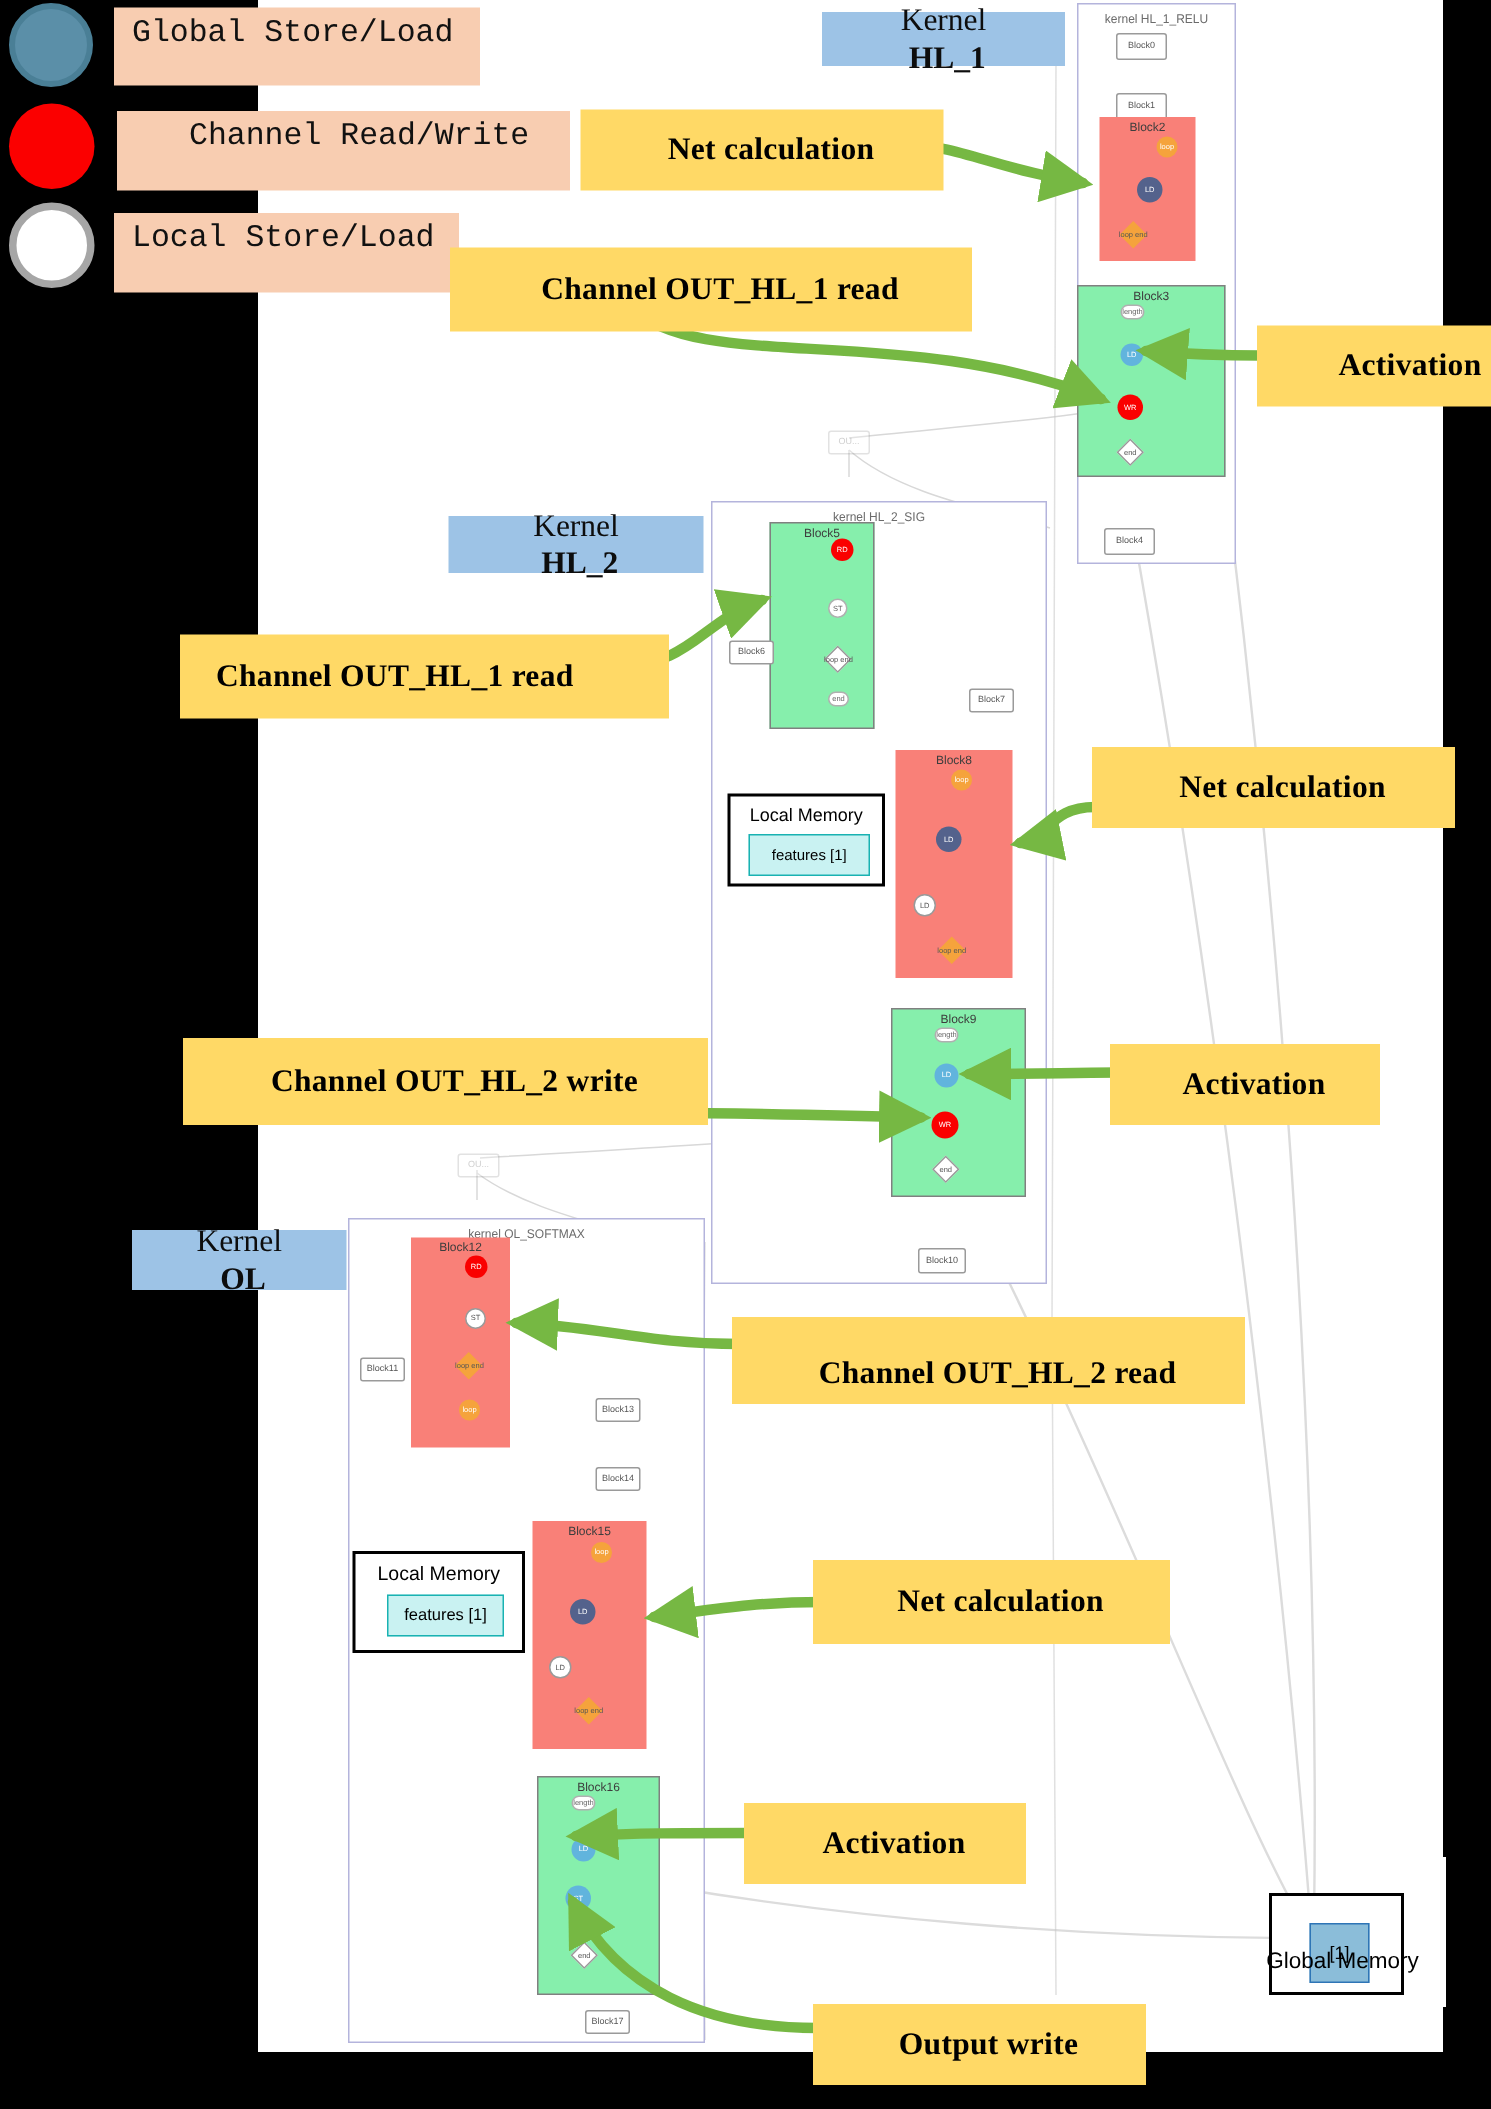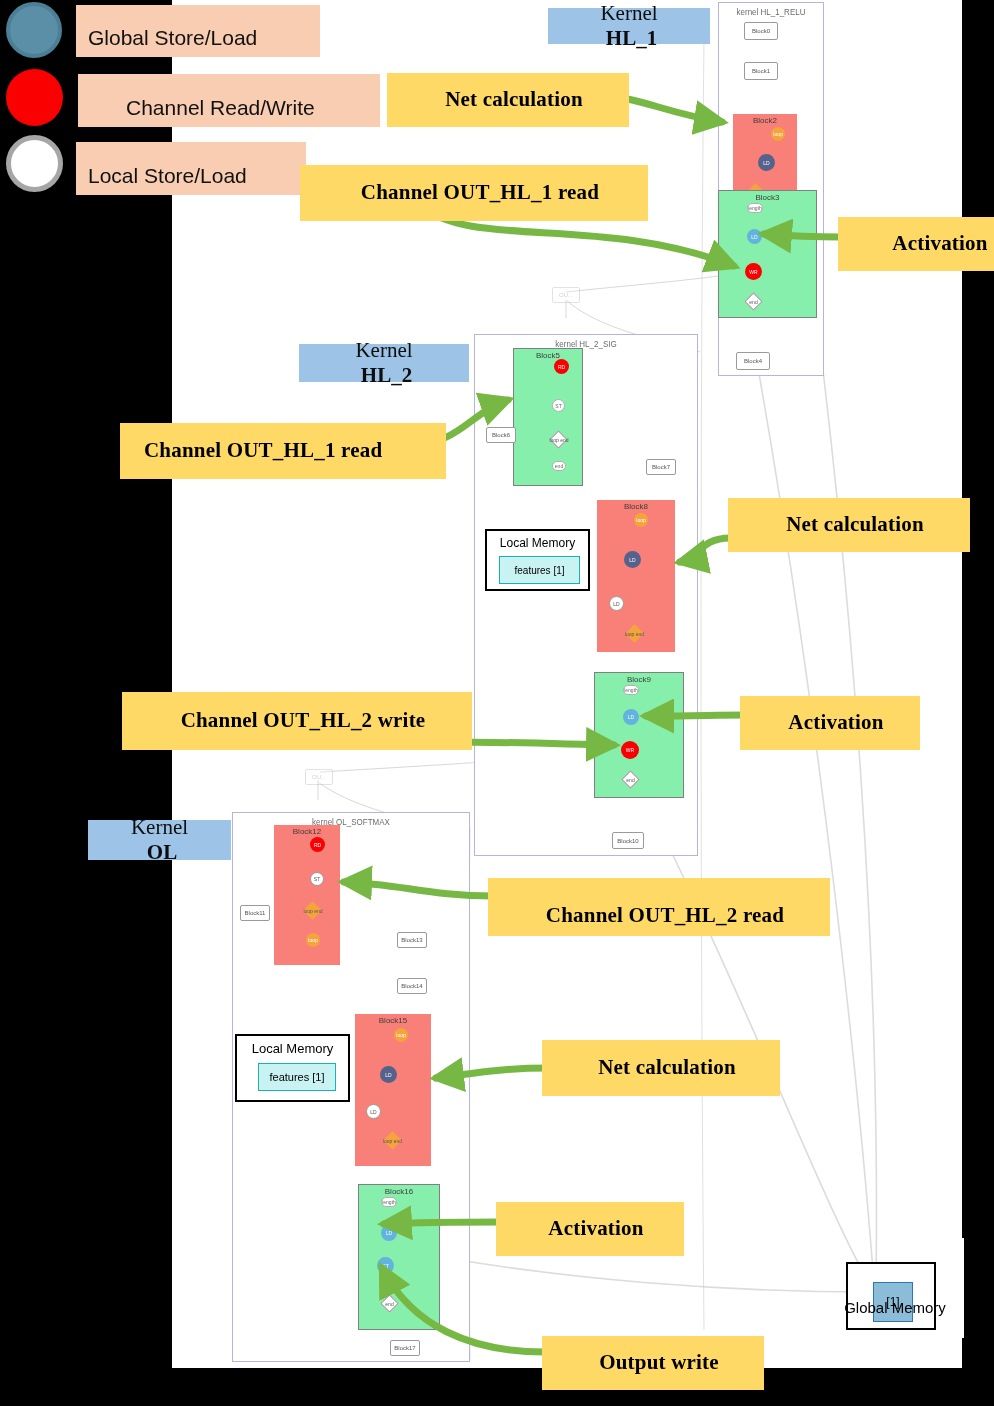--- a/index.html
+++ b/index.html
@@ -6,22 +6,22 @@
   body{width:994px;height:1406px;position:relative;overflow:hidden;
        font-family:"Liberation Serif",serif;}
   #root{position:absolute;left:0;top:0;width:994px;height:1406px;background:#000;}
 
   
   .canvas{position:absolute;background:#ffffff;}
 
   
   .legend-dot{position:absolute;border-radius:50%;box-sizing:border-box;}
   .legend-label{position:absolute;background:#f8cdb1;color:#111;
-     font-family:Liberation Sans, sans-serif;font-size:21px;line-height:1;
-     display:flex;align-items:flex-end;padding:7px 10px 9px 12px;white-space:nowrap;}
+     font-family:Liberation Mono, monospace;font-size:21px;line-height:1;
+     display:flex;align-items:flex-start;padding:7px 10px 9px 12px;white-space:nowrap;}
 
   
   .kernel-chip{position:absolute;background:#9dc3e6;color:#0d0d0d;
      font-family:"Liberation Serif",serif;font-size:21px;
      display:flex;align-items:center;justify-content:center;white-space:nowrap;flex-direction:column;}
   .kernel-chip b{font-weight:bold;margin-left:5px;}
 
   
   .callout{position:absolute;background:#ffd966;color:#000;
      font-family:"Liberation Serif",serif;font-weight:bold;font-size:21px;
@@ -180,21 +180,21 @@
     <div class="kframe-title" style="top:5px;">kernel OL_SOFTMAX</div>
   </div>
 
   <div class="smallbox" style="left:744px;top:22px;width:34px;height:18px;">
     <span>Block0</span>
   </div>
   <div class="smallbox" style="left:744px;top:62px;width:34px;height:18px;">
     <span>Block1</span>
   </div>
 
-  <div class="redblock" style="left:733px;top:78px;width:64px;height:96px;margin-top:36px;">
+  <div class="redblock" style="left:733px;top:78px;width:64px;height:96px;">
     <div class="blk-title">Block2</div>
     <div class="node n-orange" style="left:38px;top:13px;width:14px;height:14px;">
       <span>loop</span>
     </div>
     <div class="node n-navy" style="left:25px;top:40px;width:17px;height:17px;">
       <span>LD</span>
     </div>
     <div class="d-orange" style="left:16px;top:72px;width:13px;height:13px;"></div>
     <div class="diamond-lbl" style="left:6px;top:74px;width:33px;height:10px;">
       <span>loop end</span>

